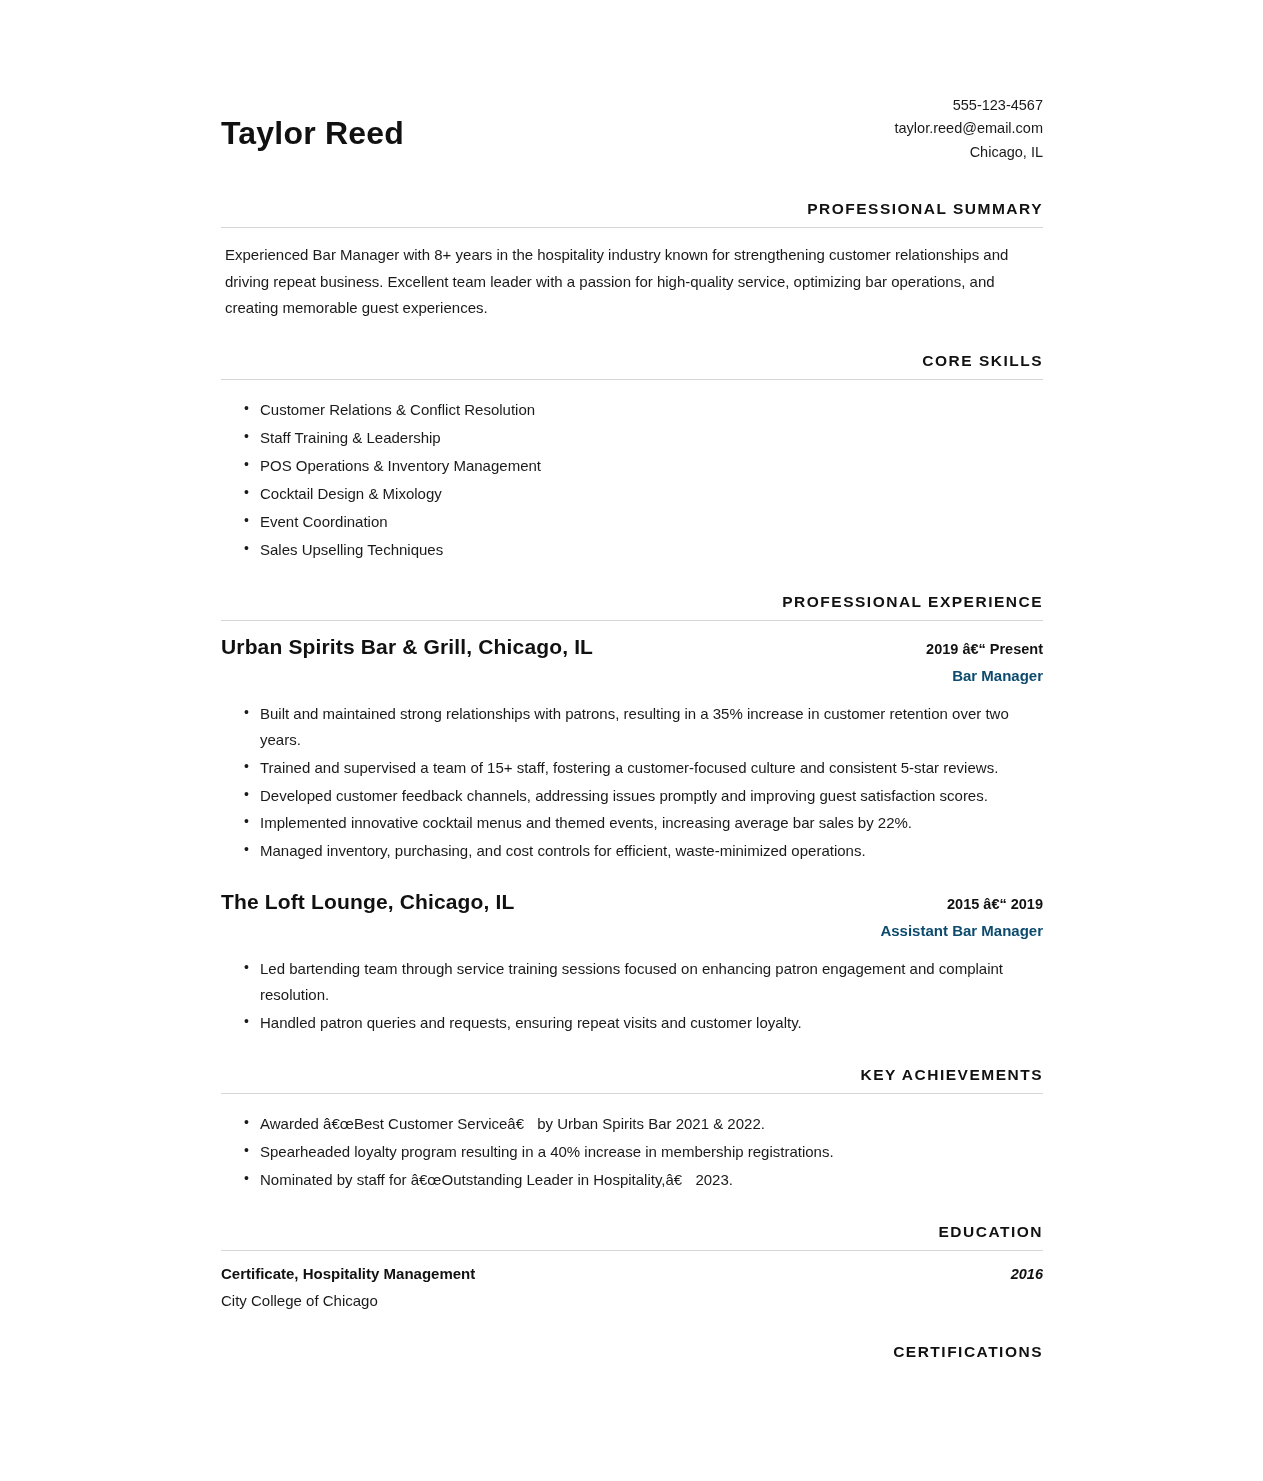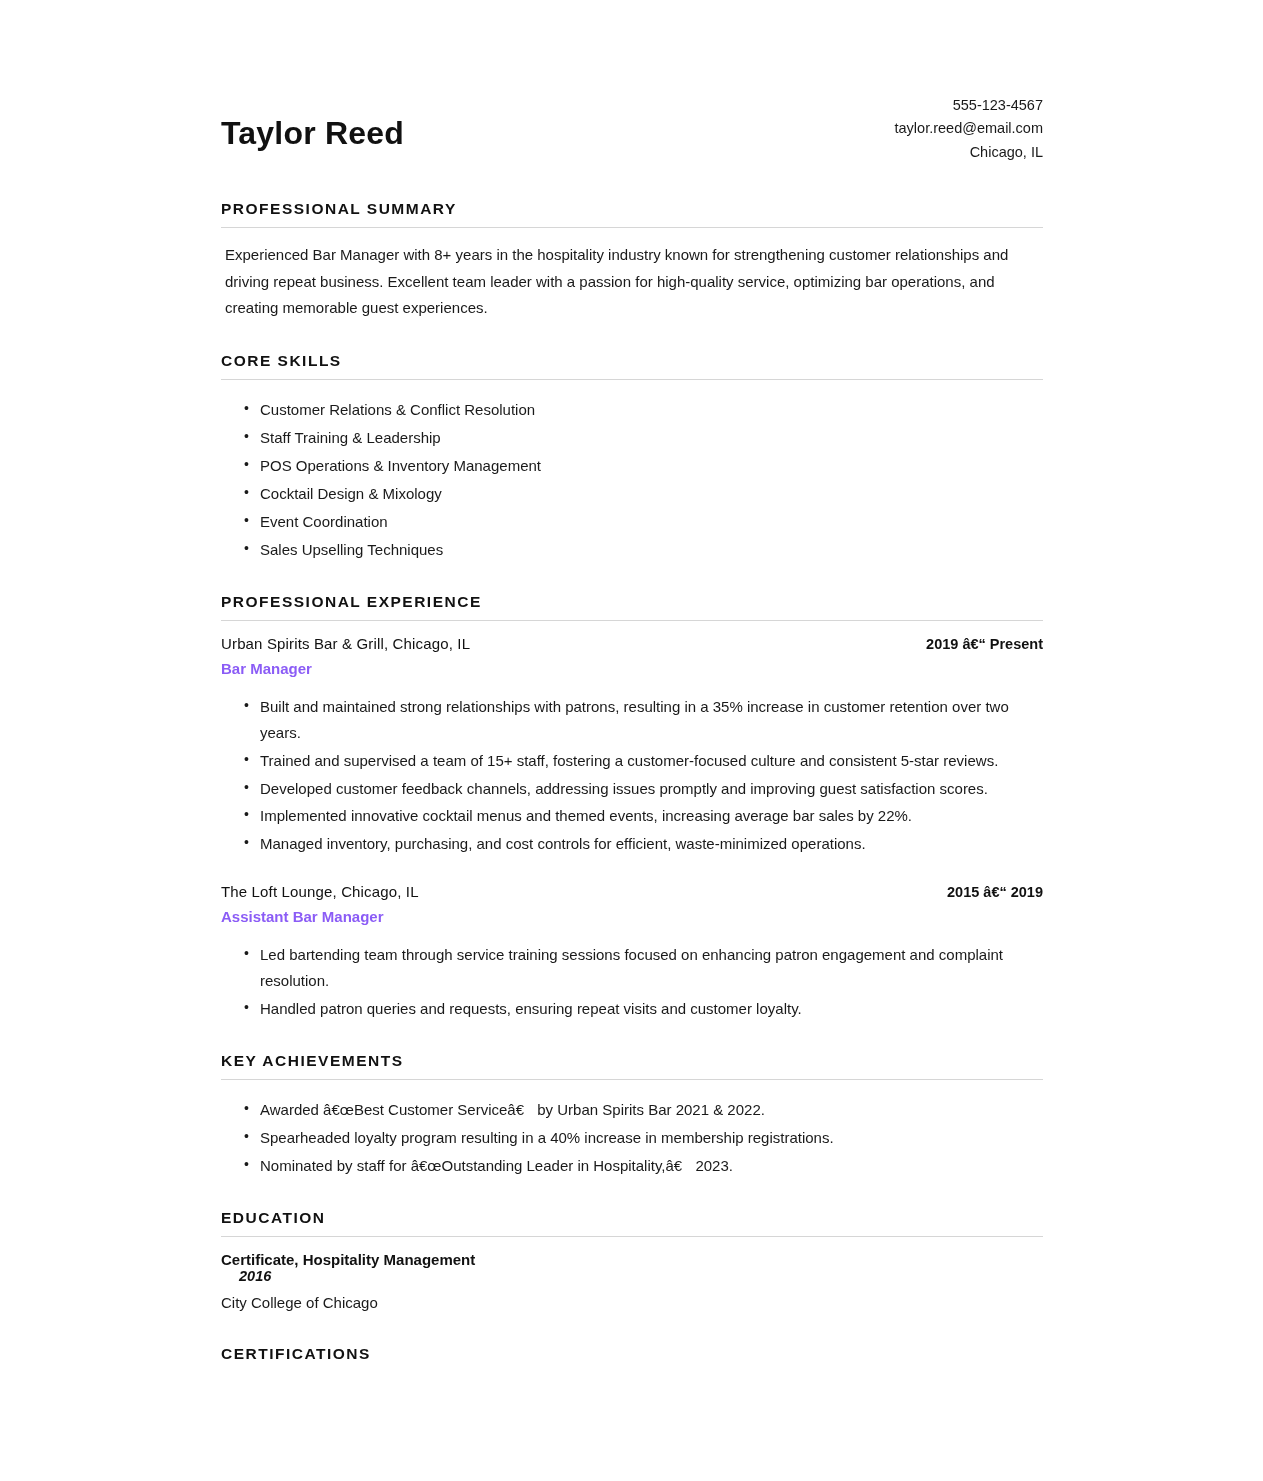--- a/index.html
+++ b/index.html
@@ -49,20 +49,21 @@
 
   
   .section { margin-top: 30px; }
   .section-title {
     font-size: 15.5px;
     font-weight: bold;
     letter-spacing: 1.5px;
     color: #111111;
     text-transform: uppercase;
     margin: 0 0 9px 0;
+    text-align: right;
   }
   .rule {
     height: 1px;
     background: #d6d6d6;
     width: 100%;
     margin-bottom: 14px;
   }
 
   
   .summary {
@@ -96,45 +97,45 @@
 
   
   .job { margin-bottom: 4px; }
   .job + .job { margin-top: 26px; }
   .job-head {
     display: flex;
     align-items: baseline;
     justify-content: space-between;
   }
   .job-org {
-    font-size: 15px;
-    font-weight: normal;
+    font-size: 21px;
+    font-weight: bold;
     color: #111111;
     letter-spacing: 0.15px;
   }
   .job-dates {
     font-size: 14.5px;
     font-weight: bold;
     color: #111111;
     white-space: nowrap;
     padding-left: 18px;
   }
   .job-role {
     font-size: 15px;
     font-weight: bold;
-    color: #8b5cf6;
+    color: #0c4a6e;
     margin: 8px 0 6px 0;
+    text-align: right;
   }
 
   
   .edu-head {
     display: flex;
     align-items: baseline;
     justify-content: space-between;
-    flex-direction: column;
   }
   .edu-degree {
     font-size: 15px;
     font-weight: bold;
     color: #111111;
   }
   .edu-year {
     font-size: 14.5px;
     font-weight: bold;
     font-style: italic;

